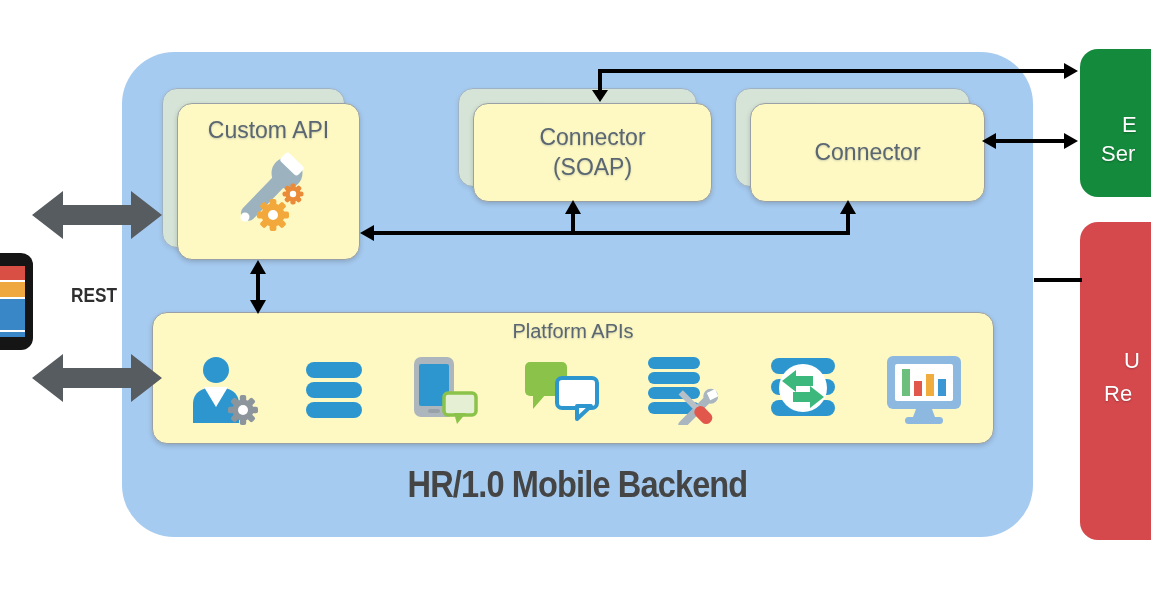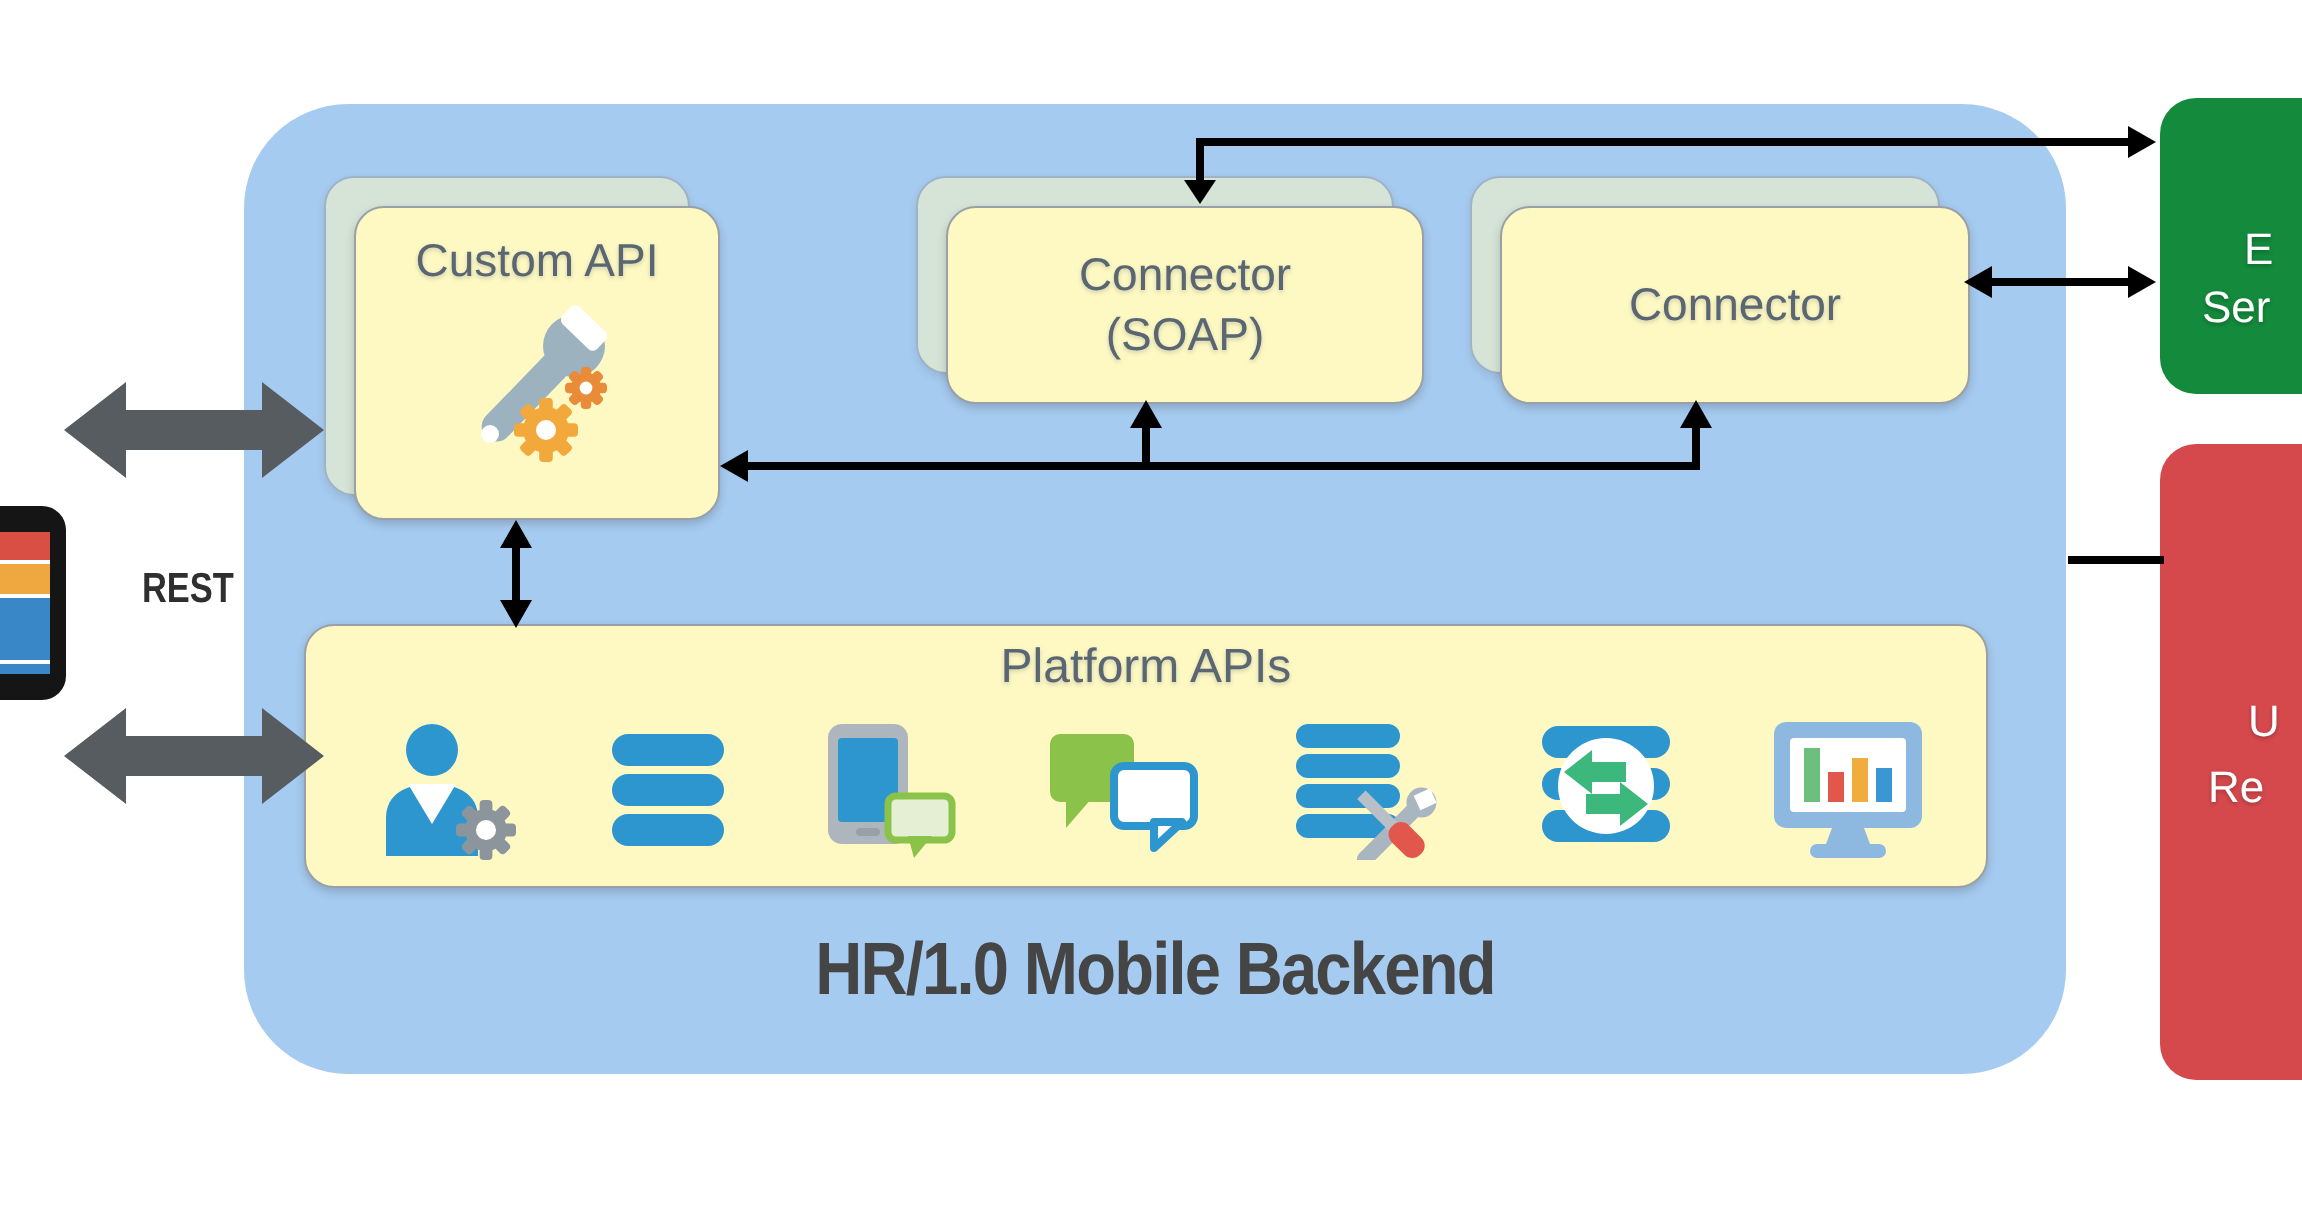--- a/index.html
+++ b/index.html
@@ -24,21 +24,21 @@
   .stackbox{display:flex;flex-direction:column;align-items:center;}
   .backend-title{
     color:#454545;font-size:37px;font-weight:bold;text-align:center;
     letter-spacing:-1px;transform:scaleX(0.88);transform-origin:center;
     white-space:nowrap;
   }
   .rest-label{
     color:#2f2f2f;font-size:21px;font-weight:bold;
     transform:scaleX(0.82);transform-origin:left center;letter-spacing:0px;
   }
-  .platform-title{color:#5a6772;font-size:24px;text-align:center;
+  .platform-title{color:#5a6772;font-size:20px;text-align:center;
     text-shadow:0 1px 2px rgba(90,103,114,0.30);}
   .icons-row{
     display:flex;justify-content:space-between;align-items:center;
     padding:0 30px 0 38px;margin-top:4px;height:88px;
   }
   .greenbox{background:#148a3c;border-radius:18px;}
   .redbox{background:#d5494d;border-radius:18px;}
   .sidebox-text{
     color:#fff;font-size:22px;white-space:nowrap;
     text-shadow:0 1px 2px rgba(0,0,0,0.25);

